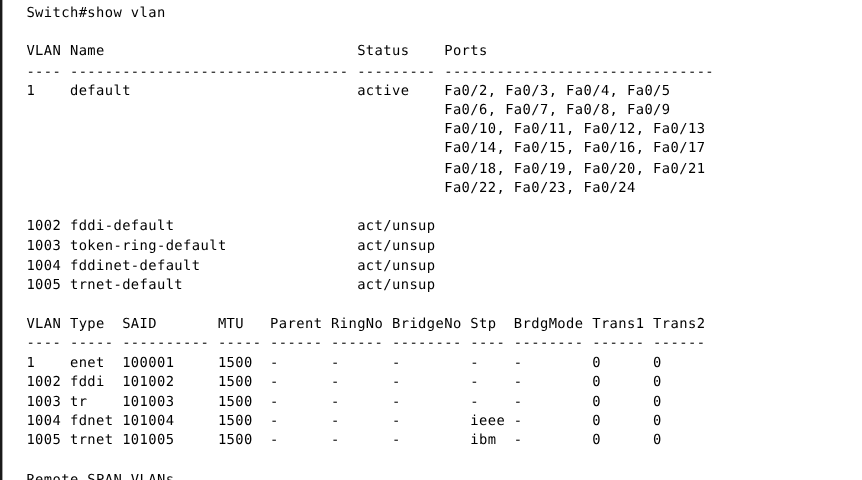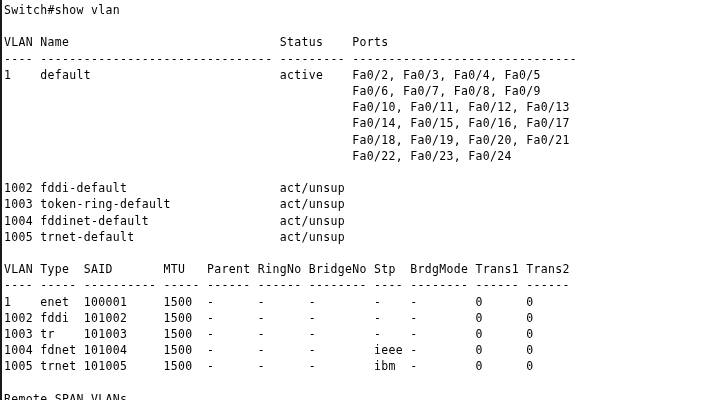--- a/index.html
+++ b/index.html
@@ -14,21 +14,21 @@
     overflow: hidden;
     font-family: "DejaVu Sans Mono", "Liberation Mono", monospace;
   }
   #terminal {
     position: relative;
     width: 718px;
     height: 400px;
     background: #ffffff;
     box-sizing: border-box;
     border-left: 2px solid #1a1a1a;
-    padding: 2px 0 0 2px;
+    padding: 2px 0 0 20px;
   }
   pre.console {
     margin: 0;
     padding: 0;
     font-family: "DejaVu Sans Mono", "Liberation Mono", monospace;
     font-size: 11.5px;
     line-height: 16.2px;
     color: #000000;
     letter-spacing: 0.33px;
     white-space: pre;

